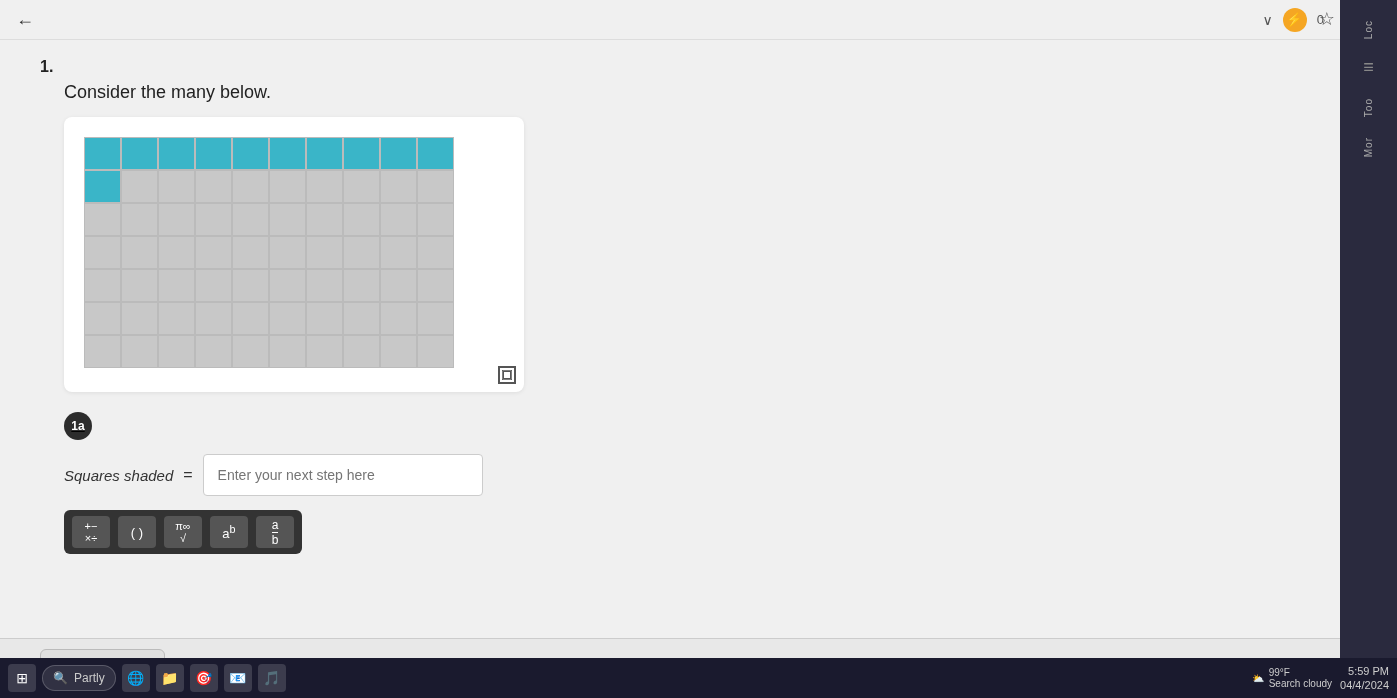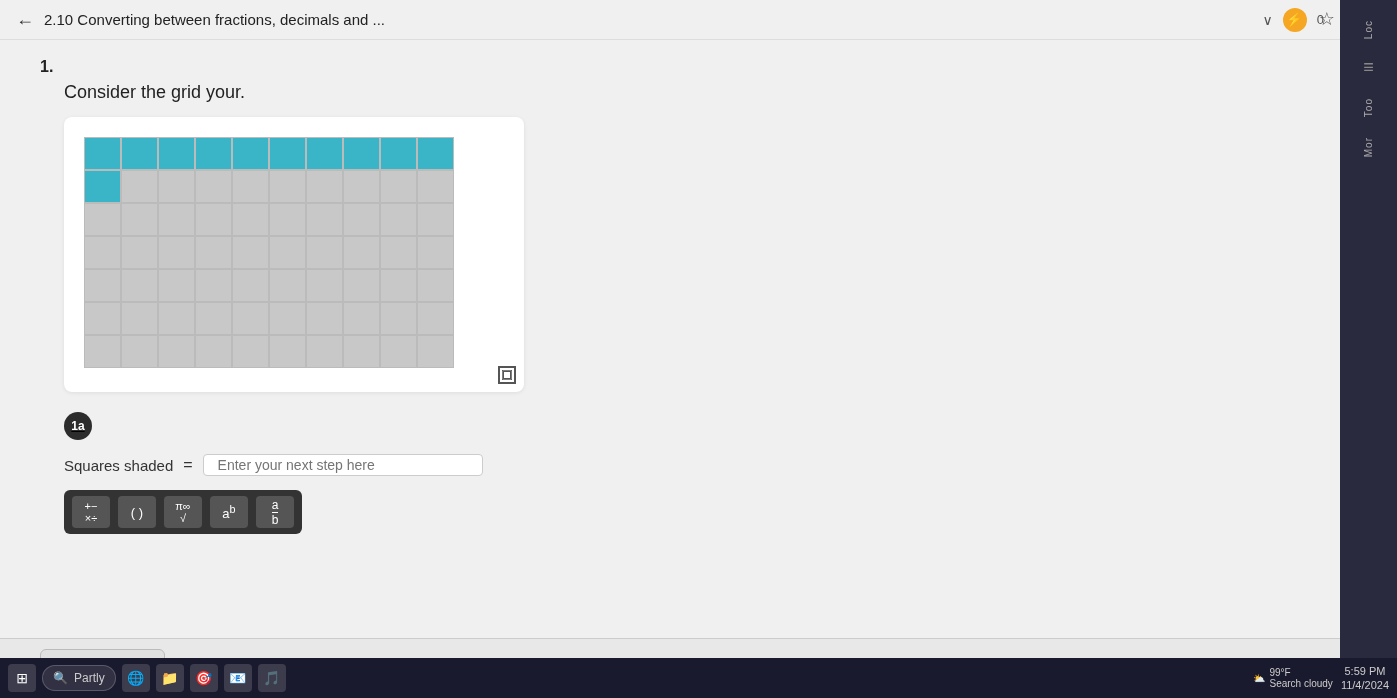--- a/index.html
+++ b/index.html
@@ -178,31 +178,32 @@
       display: flex;
       align-items: center;
       margin-left: 24px;
       margin-bottom: 14px;
       gap: 10px;
     }
 
     .input-label {
       font-size: 15px;
       color: #333;
+      font-style: italic;
     }
 
     .equals-sign {
       font-size: 16px;
       color: #333;
     }
 
     .answer-input {
       border: 1px solid #ccc;
       border-radius: 4px;
-      padding: 2px 14px;
+      padding: 12px 14px;
       font-size: 14px;
       color: #aaa;
       width: 280px;
       outline: none;
       background: white;
     }
 
     
     .math-toolbar {
       display: flex;
@@ -346,21 +347,21 @@
     .taskbar-right {
       margin-left: auto;
       display: flex;
       align-items: center;
       gap: 8px;
       color: #ccc;
       font-size: 11px;
     }
 
     .time-display {
-      text-align: center;
+      text-align: right;
       line-height: 1.3;
     }
 
     .weather-info {
       display: flex;
       align-items: center;
       gap: 4px;
       color: #ccc;
       font-size: 10px;
     }
@@ -374,32 +375,31 @@
       font-size: 18px;
     }
   </style>
 </head>
 <body>
 
 <div class="main-area">
 
   <div class="header-bar">
     <span class="back-arrow">←</span>
-    <span class="header-title">2.10 Converting between fractions, decimals and ...</span>
     <div class="header-right">
       <span class="chevron-down">∨</span>
       <span class="lightning-badge">⚡</span>
       <span class="score-label">0</span>
     </div>
   </div>
 
   <div class="content-area">
 
     <div class="question-number">1.</div>
-    <div class="question-text">Consider the grid your.</div>
+    <div class="question-text">Consider the many below.</div>
 
     <div class="grid-container">
       <div class="grid-wrapper">
         
         <div class="grid-row">
           <div class="grid-cell shaded-blue"></div>
           <div class="grid-cell shaded-blue"></div>
           <div class="grid-cell shaded-blue"></div>
           <div class="grid-cell shaded-blue"></div>
           <div class="grid-cell shaded-blue"></div>
@@ -559,16 +559,16 @@
   <div class="taskbar-right">
     <div class="weather-info">
       <span>⛅</span>
       <div>
         <div>99°F</div>
         <div>Search cloudy</div>
       </div>
     </div>
     <div class="time-display">
       <div>5:59 PM</div>
-      <div>11/4/2024</div>
+      <div>04/4/2024</div>
     </div>
   </div>
 </div>
 
 </body></html>

